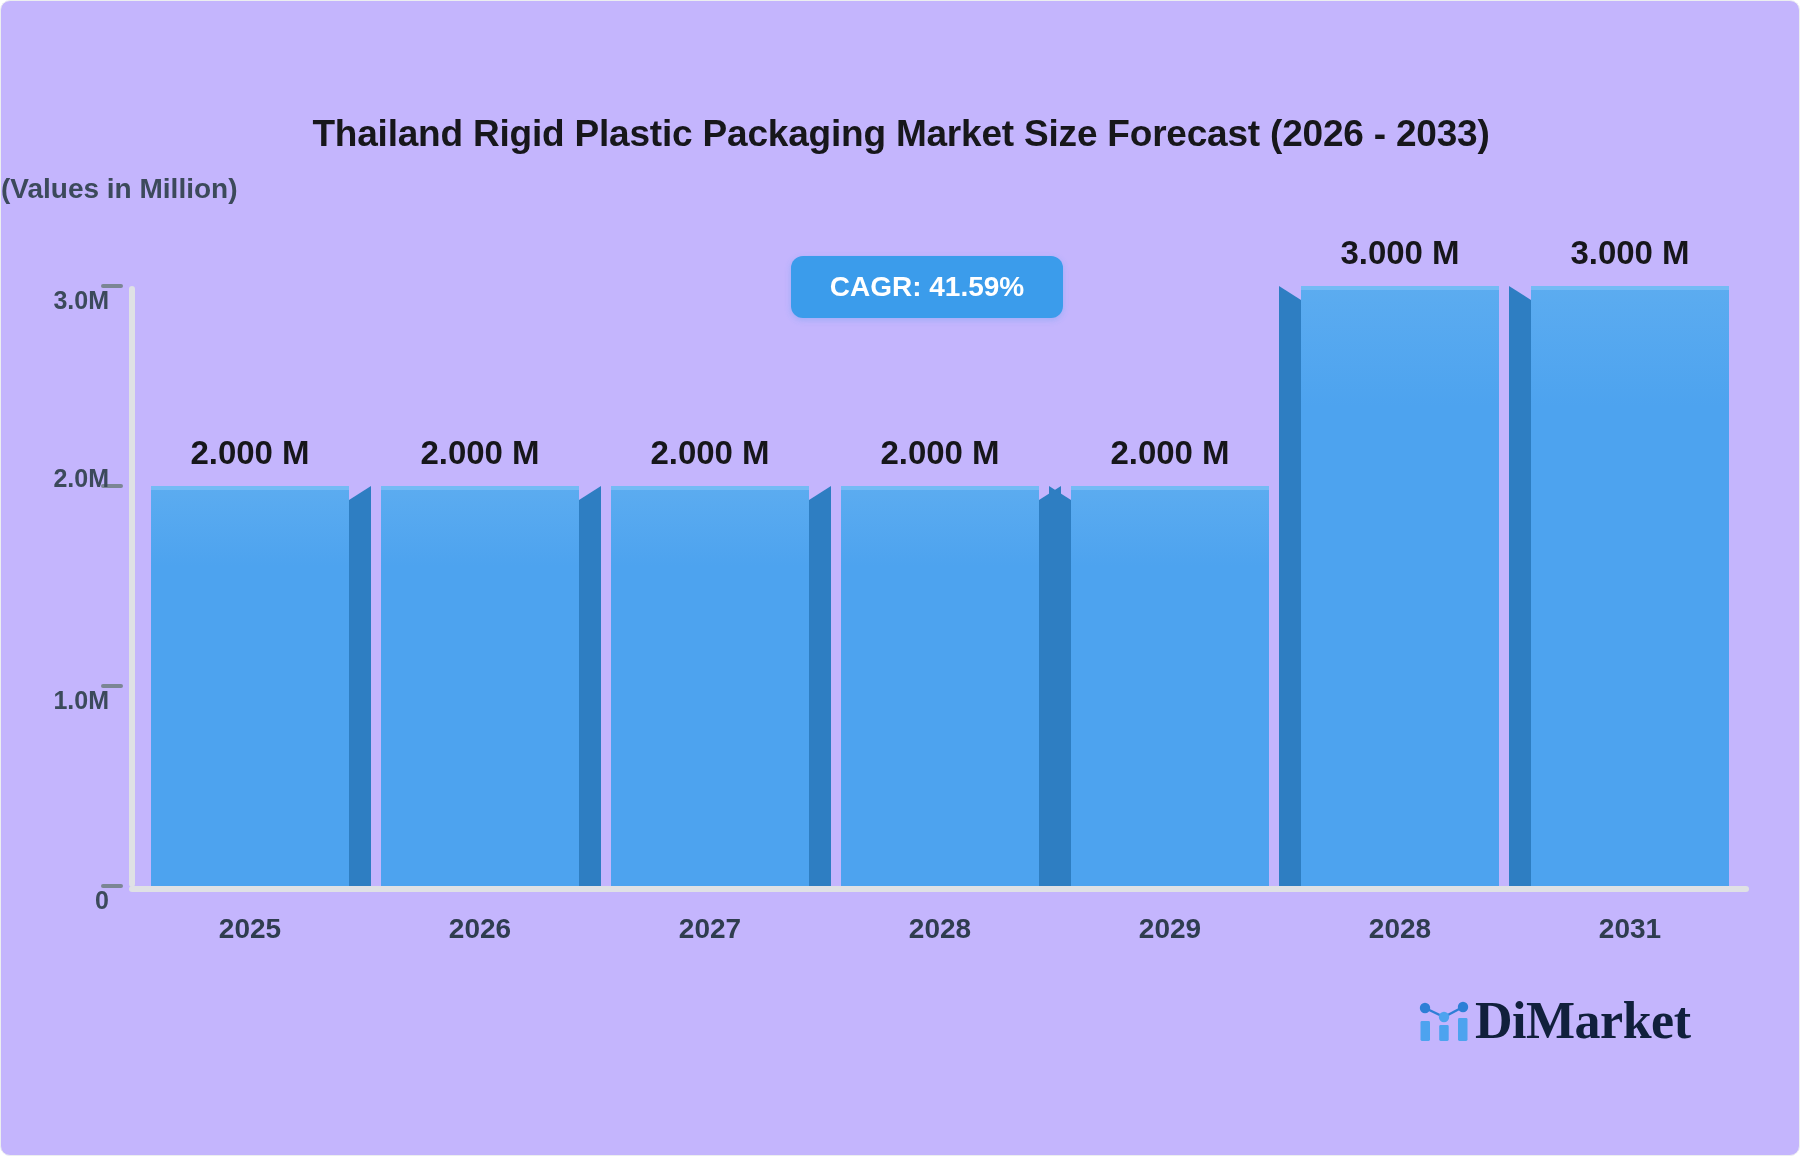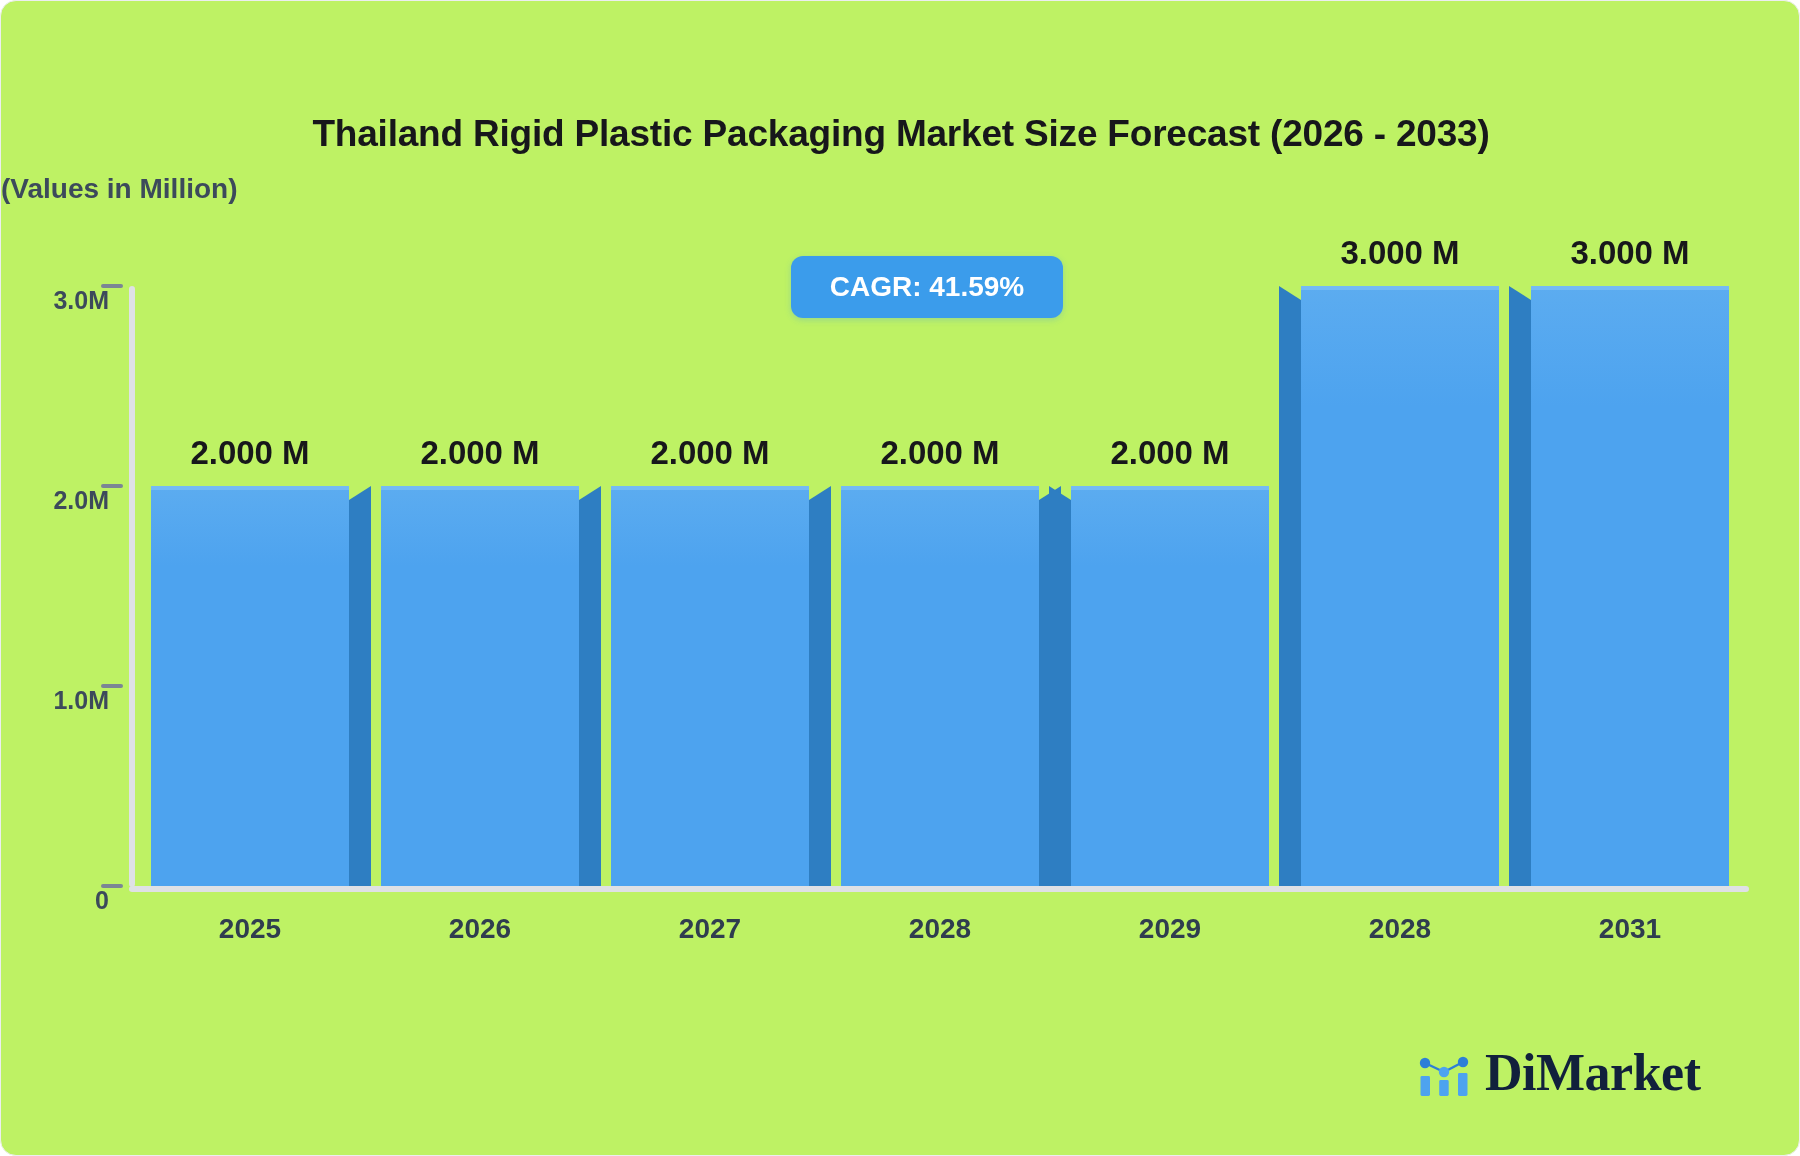--- a/index.html
+++ b/index.html
@@ -7,25 +7,25 @@
     padding: 0;
     background: #ffffff;
   }
   body {
     font-family: "Liberation Sans", sans-serif;
   }
   #canvas {
     position: relative;
     width: 1800px;
     height: 1156px;
-    background: #bef264;
+    background: #c4b5fd;
     overflow: hidden;
     box-sizing: border-box;
     border: 1px solid #eceef0;
-    border-radius: 16px;
+    border-radius: 10px;
   }
 
   
   #chart-title {
     position: absolute;
     left: 0;
     top: 112px;
     width: 1800px;
     text-align: center;
     font-size: 37px;
@@ -159,24 +159,24 @@
     font-size: 28px;
     font-weight: bold;
     color: #2f3d4f;
     white-space: nowrap;
   }
 
   
   #logo {
     position: absolute;
     left: 1416px;
-    top: 1046px;
+    top: 994px;
     display: flex;
-    align-items: flex-end;
-    gap: 14px;
+    align-items: center;
+    gap: 4px;
   }
   #logo-text {
     font-family: "Liberation Serif", serif;
     font-size: 52px;
     font-weight: bold;
     color: #11203c;
     letter-spacing: -0.5px;
     line-height: 1;
   }
 </style>
@@ -194,21 +194,21 @@
 
   <div id="plot">
     <div class="axis-line-y"></div>
     <div class="axis-line-x"></div>
     <div id="y-ticks">
         <div class="y-tick" style="top: 883px;"></div>
         <div class="y-label" style="top: 869px;">0</div>
         <div class="y-tick" style="top: 683px;"></div>
         <div class="y-label" style="top: 669px;">1.0M</div>
         <div class="y-tick" style="top: 483px;"></div>
-        <div class="y-label" style="top: 469px;">2.0M</div>
+        <div class="y-label" style="top: 447px;">2.0M</div>
         <div class="y-tick" style="top: 283px;"></div>
         <div class="y-label" style="top: 269px;">3.0M</div>
       </div>
     <div id="bars">
         <div class="bar-group" style="left: 150px; width: 198px; height: 400px;">
           <div class="bar-side right" style="height: 400px;"></div>
           <div class="bar-face" style="height: 400px;"></div>
           <div class="bar-top-hl" style="bottom: 396px;"></div>
           <div class="bar-value" style="bottom: 414px;">2.000 M</div>
         </div>

